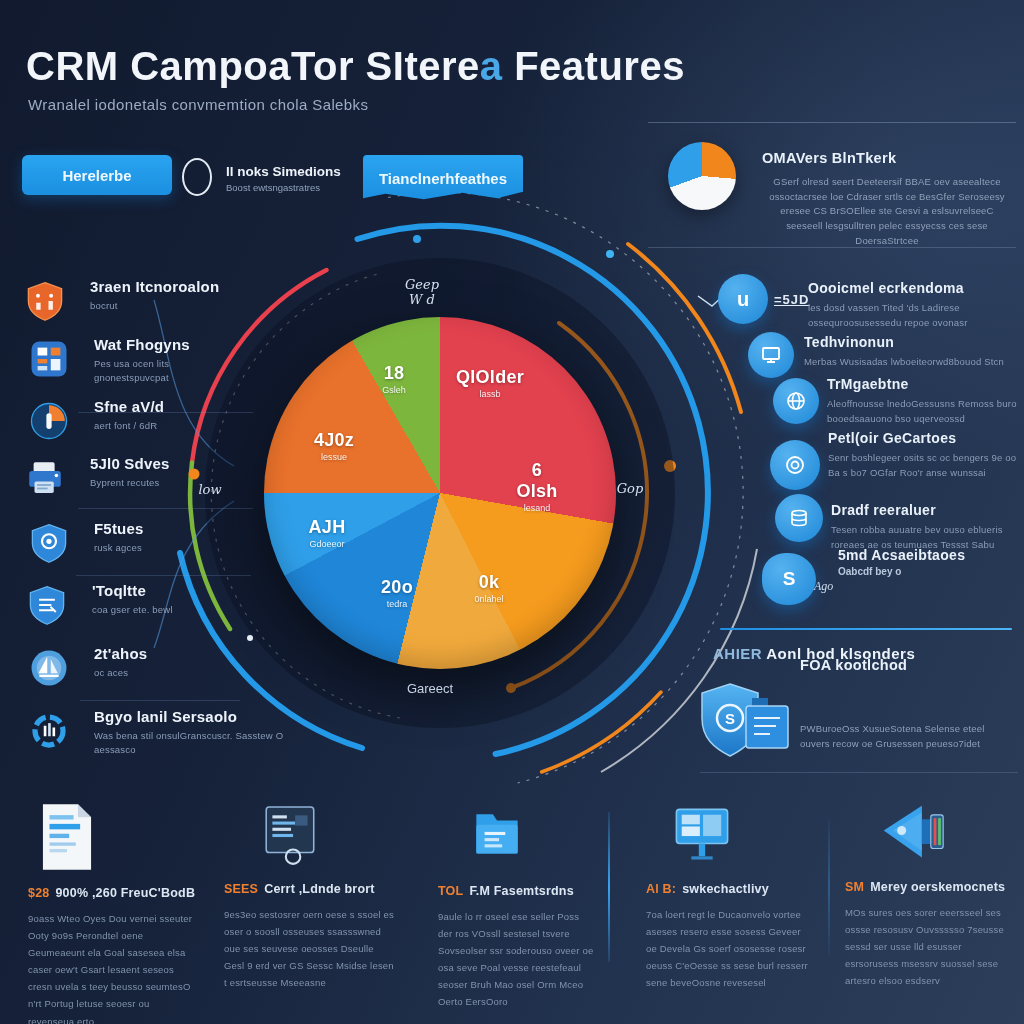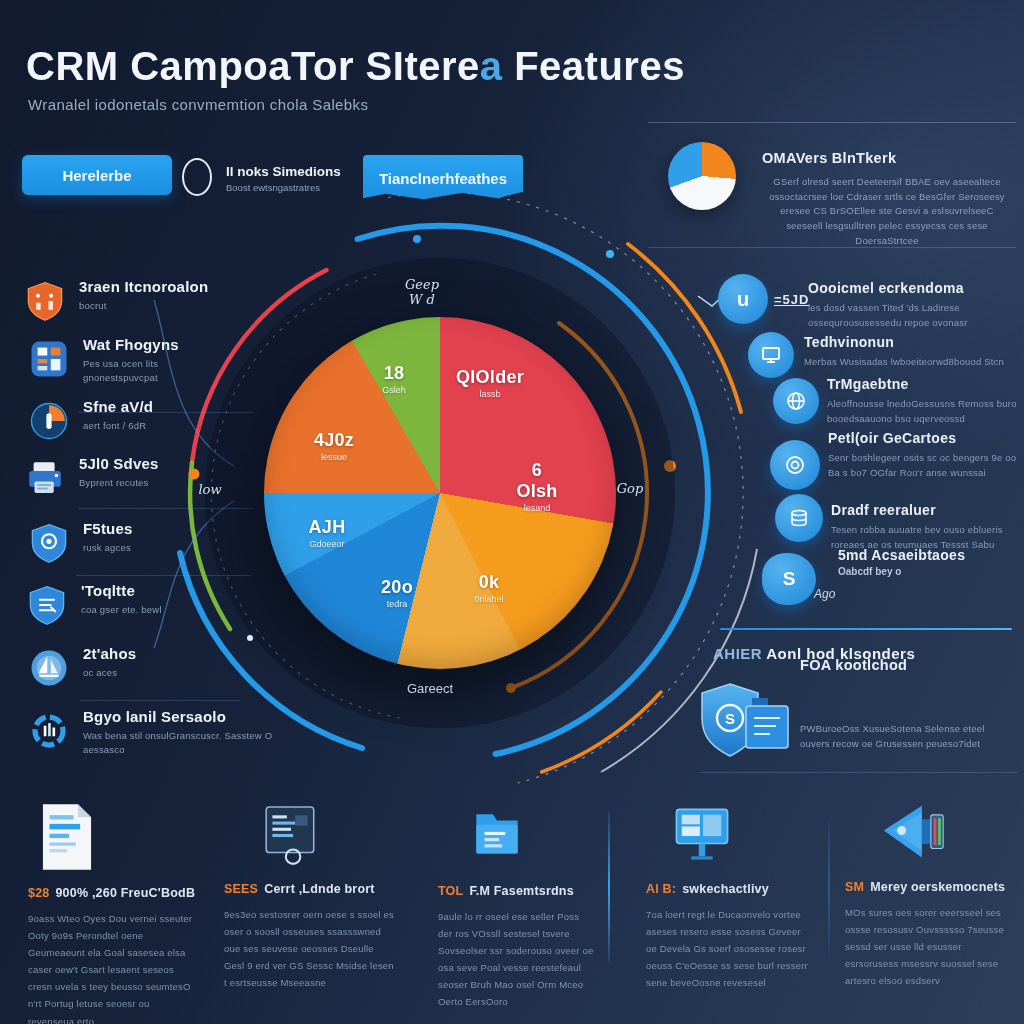--- a/index.html
+++ b/index.html
@@ -30,21 +30,21 @@
   .hline { height:1px; background:rgba(150,175,210,.38); }
   .hline-blue { height:2px; background:linear-gradient(90deg,#1d8ee4,#4db6f6); border-radius:2px; }
   .vline { width:2px; background:linear-gradient(180deg,rgba(60,160,235,.15),#3aa3ee,rgba(60,160,235,.15)); }
 
   
   .mini-pie { width:68px; height:68px; border-radius:50%; box-shadow:0 6px 16px rgba(0,0,0,.35); }
   .card-title { font-size:14.5px; font-weight:700; color:#e9f1fa; letter-spacing:.3px; }
   .card-body { font-size:9.5px; line-height:1.55; color:#8fa0ba; letter-spacing:.2px; }
 
   
-  .sb-item { position:absolute; display:flex; gap:13px; width:240px; z-index:2; }
+  .sb-item { position:absolute; display:flex; gap:24px; width:240px; z-index:2; }
   .sb-icon { flex:0 0 42px; width:42px; height:46px; }
   .sb-title { font-size:15px; font-weight:700; color:#eef4fb; letter-spacing:.2px; }
   .sb-sub { font-size:9.5px; color:#8b9db8; margin-top:4px; line-height:1.5; letter-spacing:.2px; }
   .sb-sep { position:absolute; height:1px; background:rgba(130,165,215,.22); z-index:2; }
 
   
   .pie-bg { width:470px; height:470px; border-radius:50%; background:rgba(8,14,28,.38); z-index:1; }
   .pie { width:352px; height:352px; border-radius:50%; z-index:2;
     box-shadow:0 20px 50px rgba(0,0,0,.5), inset 0 -8px 24px rgba(0,0,0,.18); }
   .pie-label { position:absolute; z-index:3; text-align:center; transform:translate(-50%,-50%);
@@ -55,21 +55,21 @@
     font-family:"DejaVu Serif", serif; font-style:italic; font-size:13px; color:#d5e0ee; white-space:pre-line; }
 
   
   .rf-item { position:absolute; z-index:2; }
   .rf-icon { position:absolute; border-radius:50%; background:radial-gradient(circle at 35% 30%, #55b2ef, #1f88d8);
     box-shadow:0 6px 14px rgba(20,110,190,.45); display:flex; align-items:center; justify-content:center; }
   .rf-title { font-size:14px; font-weight:700; color:#e9f1fa; letter-spacing:.3px; }
   .rf-sub { font-size:10px; font-weight:700; color:#b9c8dd; margin-top:3px; }
   .rf-body { font-size:9.5px; line-height:1.55; color:#8b9cb7; margin-top:5px; letter-spacing:.2px; }
   .rf-badge { font-size:13px; font-weight:700; color:#e2ebf6; letter-spacing:1px; }
-  .script-note { font-family:Liberation Sans, sans-serif; font-style:italic; font-size:12px; color:#cfdcec;margin-top:8px; }
+  .script-note { font-family:Liberation Serif, serif; font-style:italic; font-size:12px; color:#cfdcec; }
 
   
   .br-heading { font-size:15px; font-weight:700; letter-spacing:.5px; color:#eef4fb; }
   .br-heading .hl { color:#8fb9dd; }
 
   
   .bc { position:absolute; z-index:2; }
   .bc-title { font-size:12.5px; font-weight:700; color:#dde7f3; letter-spacing:.2px; }
   .bc-title .accent { color:#f08030; margin-right:6px; }
   .bc-body { font-size:9.5px; line-height:1.8; color:#8193ad; margin-top:10px; letter-spacing:.2px; }

